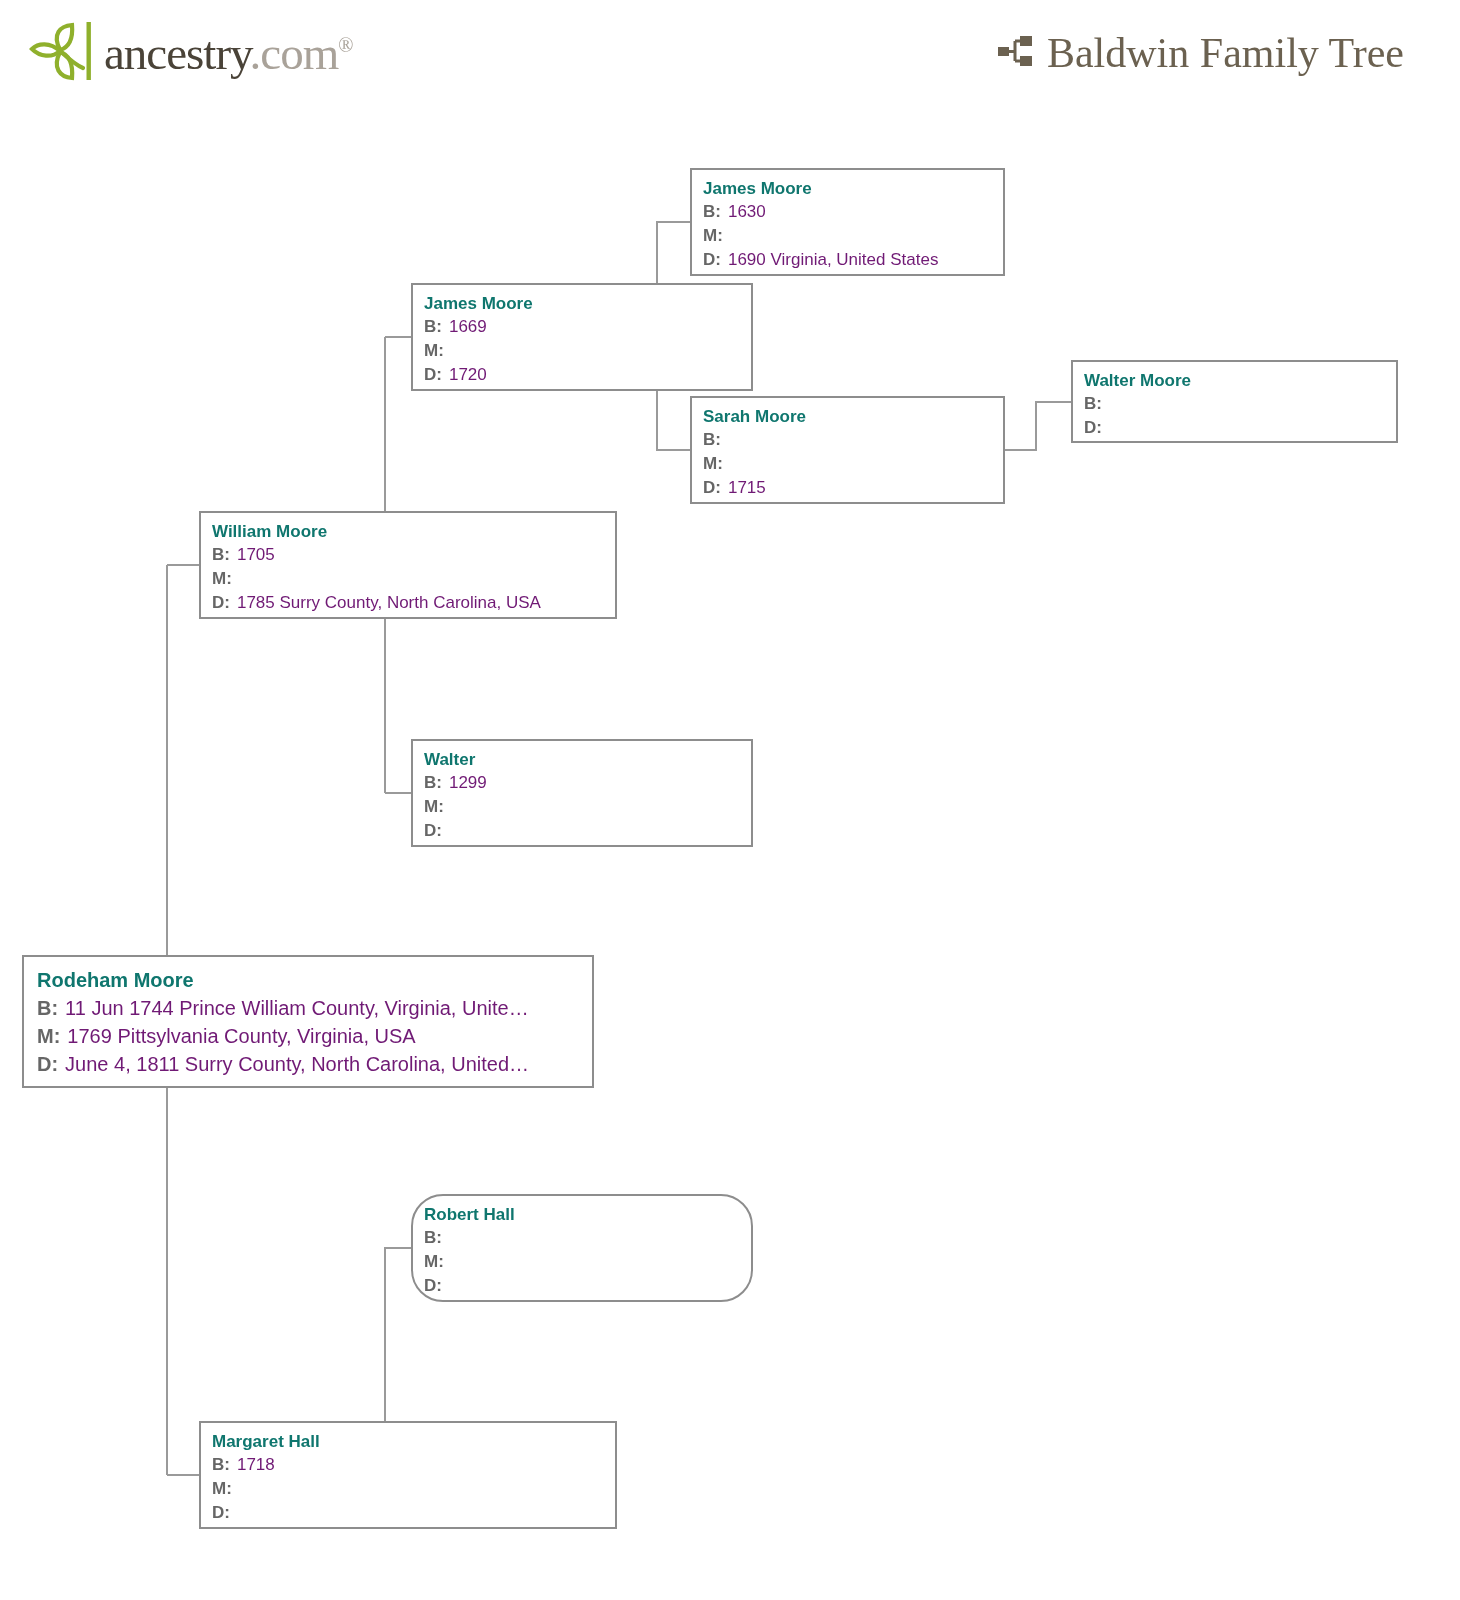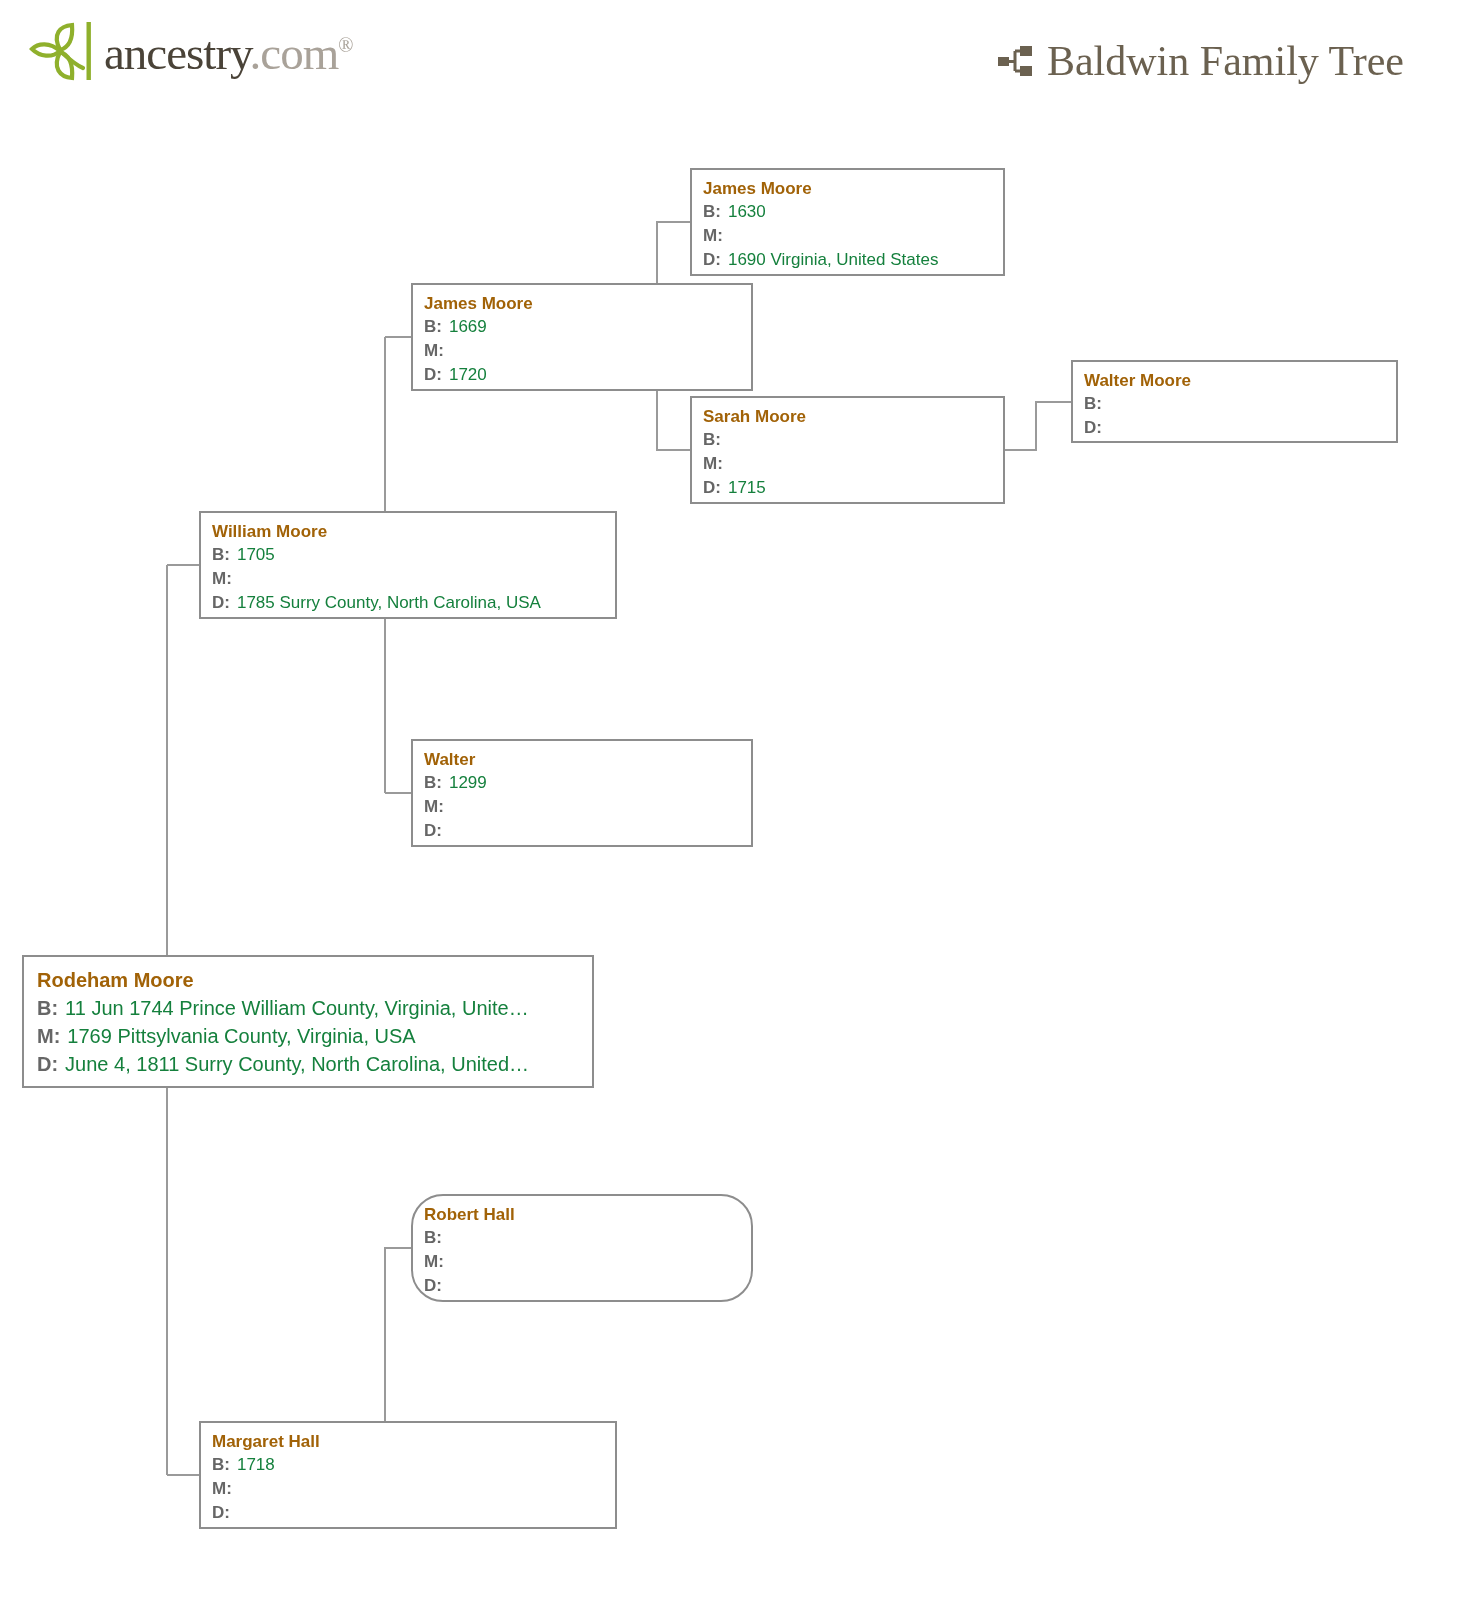--- a/index.html
+++ b/index.html
@@ -44,21 +44,21 @@
   #logo .word-reg {
     color: #a9a299;
     font-size: 20px;
     vertical-align: super;
   }
 
   #tree-title-wrap {
     position: absolute;
     right: 56px; top: 12px;
     display: flex;
-    align-items: flex-end;
+    align-items: center;
     height: 58px;
   }
   #tree-title-wrap .tree-icon {
     margin-right: 14px;
     display: block;
   }
   #tree-title {
     font-family: "Liberation Serif", serif;
     font-size: 42px;
     color: #6b6150;
@@ -86,38 +86,38 @@
     position: absolute;
     box-sizing: border-box;
     background: #ffffff;
     border: 2px solid #8d8d8d;
     padding: 7px 11px 8px 11px;
     overflow: hidden;
   }
   .person .pname {
     font-size: 17px;
     font-weight: bold;
-    color: #a16207;
+    color: #0f766e;
     line-height: 23px;
     white-space: nowrap;
     overflow: hidden;
   }
   .person .prow {
     font-size: 17px;
     line-height: 24px;
     color: #555555;
     white-space: nowrap;
     overflow: hidden;
   }
   .person .plabel {
     font-weight: bold;
     color: #666666;
     margin-right: 7px;
   }
-  .person .pval { color: #15803d; }
+  .person .pval { color: #701a75; }
 
   
   .person.root {
     padding: 9px 13px 1px 13px;
   }
   .person.root .pname {
     font-size: 20px;
     line-height: 28px;
   }
   .person.root .prow {

